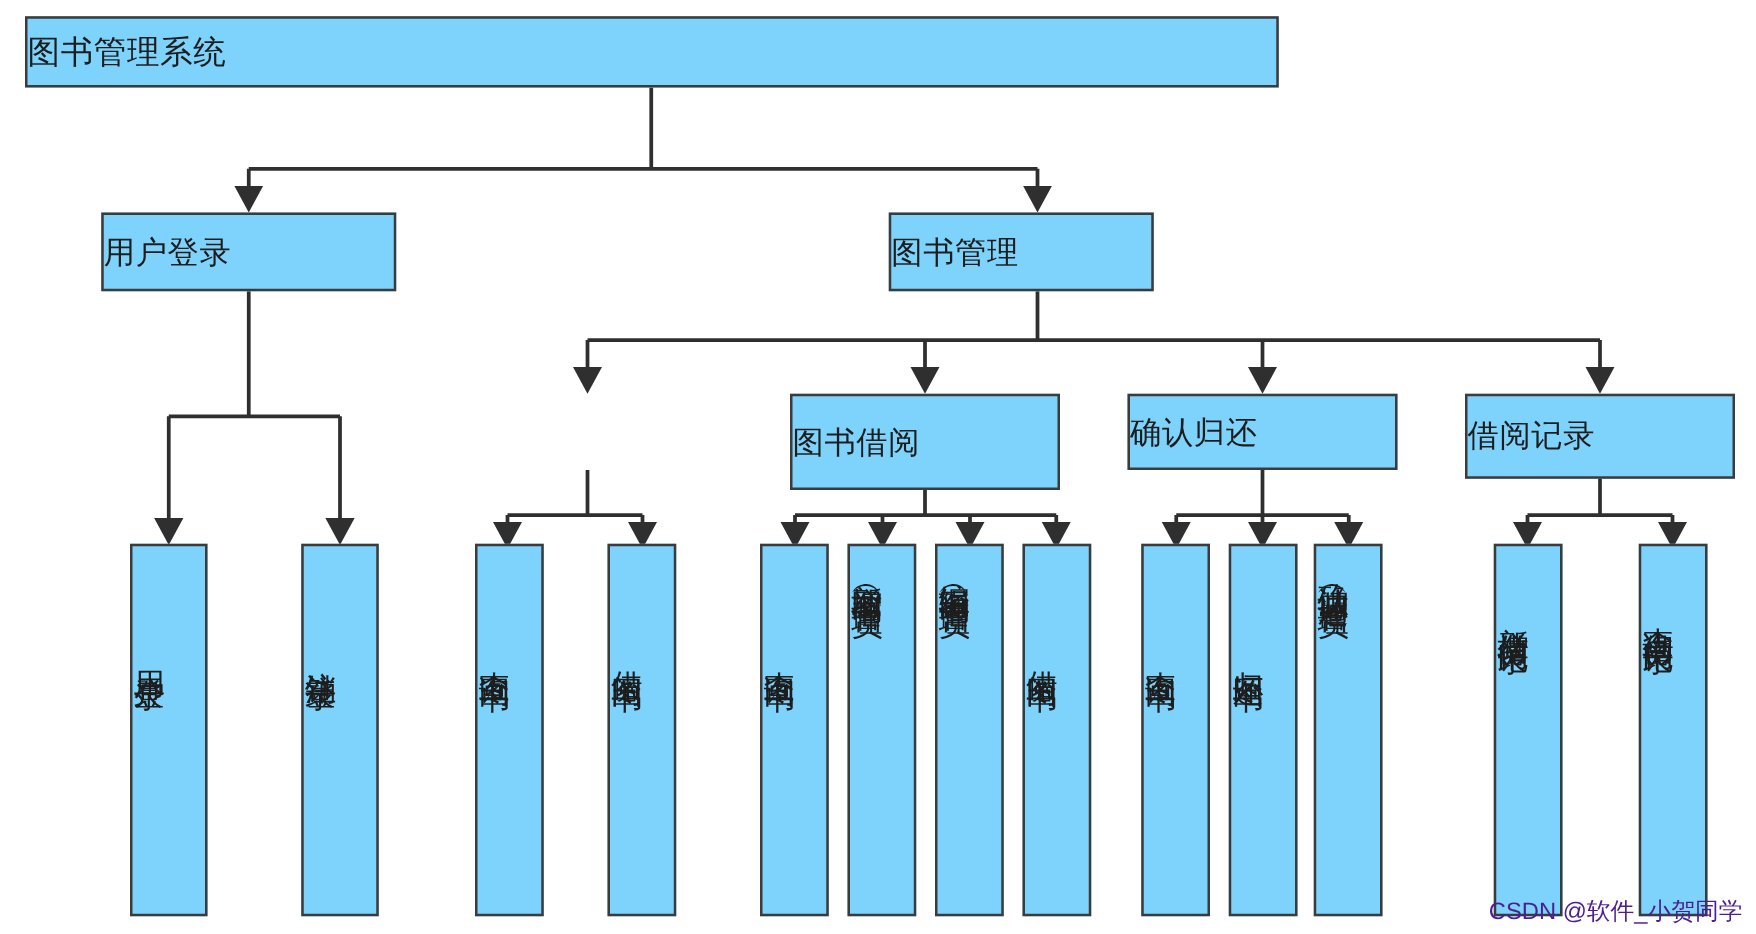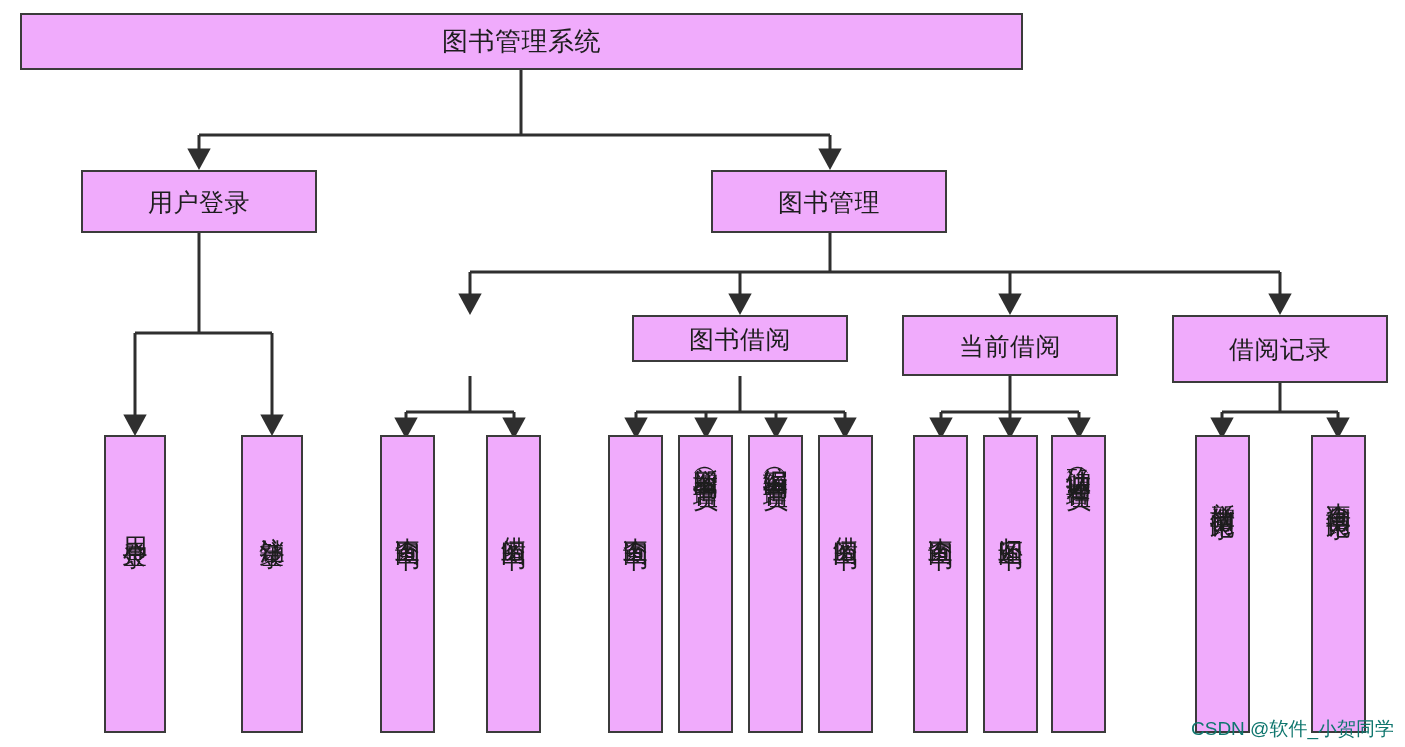--- a/index.html
+++ b/index.html
@@ -22,25 +22,24 @@
     position: absolute;
     left: 0;
     top: 0;
     width: 1405px;
     height: 747px;
     pointer-events: none;
   }
   .node {
     position: absolute;
     box-sizing: border-box;
-    background: #f0abfc;
+    background: #7dd3fc;
     border: 2.5px solid #3b3b3b;
     display: flex;
     align-items: center;
-    justify-content: center;
     color: #1d1d1d;
   }
   .node .label {
     display: block;
     text-align: center;
     line-height: 1.12;
     white-space: nowrap;
   }
   
   .node.h .label {
@@ -59,21 +58,21 @@
     writing-mode: vertical-rl;
     text-orientation: upright;
     font-size: 25px;
     line-height: 1.0;
     letter-spacing: 3px;
     white-space: nowrap;
   }
   .watermark {
     position: absolute;
     font-size: 19px;
-    color: #0f766e;
+    color: #4c1d95;
     white-space: nowrap;
     user-select: none;
     text-align: right;
   }
 </style>
 </head>
 <body>
 
 <div id="diagram-root">
 
@@ -128,31 +127,31 @@
   </svg>
 
   <div class="node h" id="node-root" style="left:20px; top:13px; width:1003px; height:57px;">
     <span class="label">图书管理系统</span>
   </div>
 
   <div class="node h" style="left:81px; top:170px; width:236px; height:63px;">
     <span class="label">用户登录</span>
   </div>
 
-  <div class="node h" style="left:711px; top:170px; width:236px; height:63px;">
+  <div class="node h" style="left:711px; top:170px; width:212px; height:63px;">
     <span class="label">图书管理</span>
   </div>
 
 
-  <div class="node h" style="left:632px; top:315px; width:216px; height:47px;">
+  <div class="node h" style="left:632px; top:315px; width:216px; height:77px;">
     <span class="label">图书借阅</span>
   </div>
 
   <div class="node h" style="left:902px; top:315px; width:216px; height:61px;">
-    <span class="label">当前借阅</span>
+    <span class="label">确认归还</span>
   </div>
 
   <div class="node h" style="left:1172px; top:315px; width:216px; height:68px;">
     <span class="label">借阅记录</span>
   </div>
 
   <div class="node v" style="left:104px; top:435px; width:62px; height:298px; padding-top:80px;">
     <span class="label">用户登录</span>
   </div>
 

